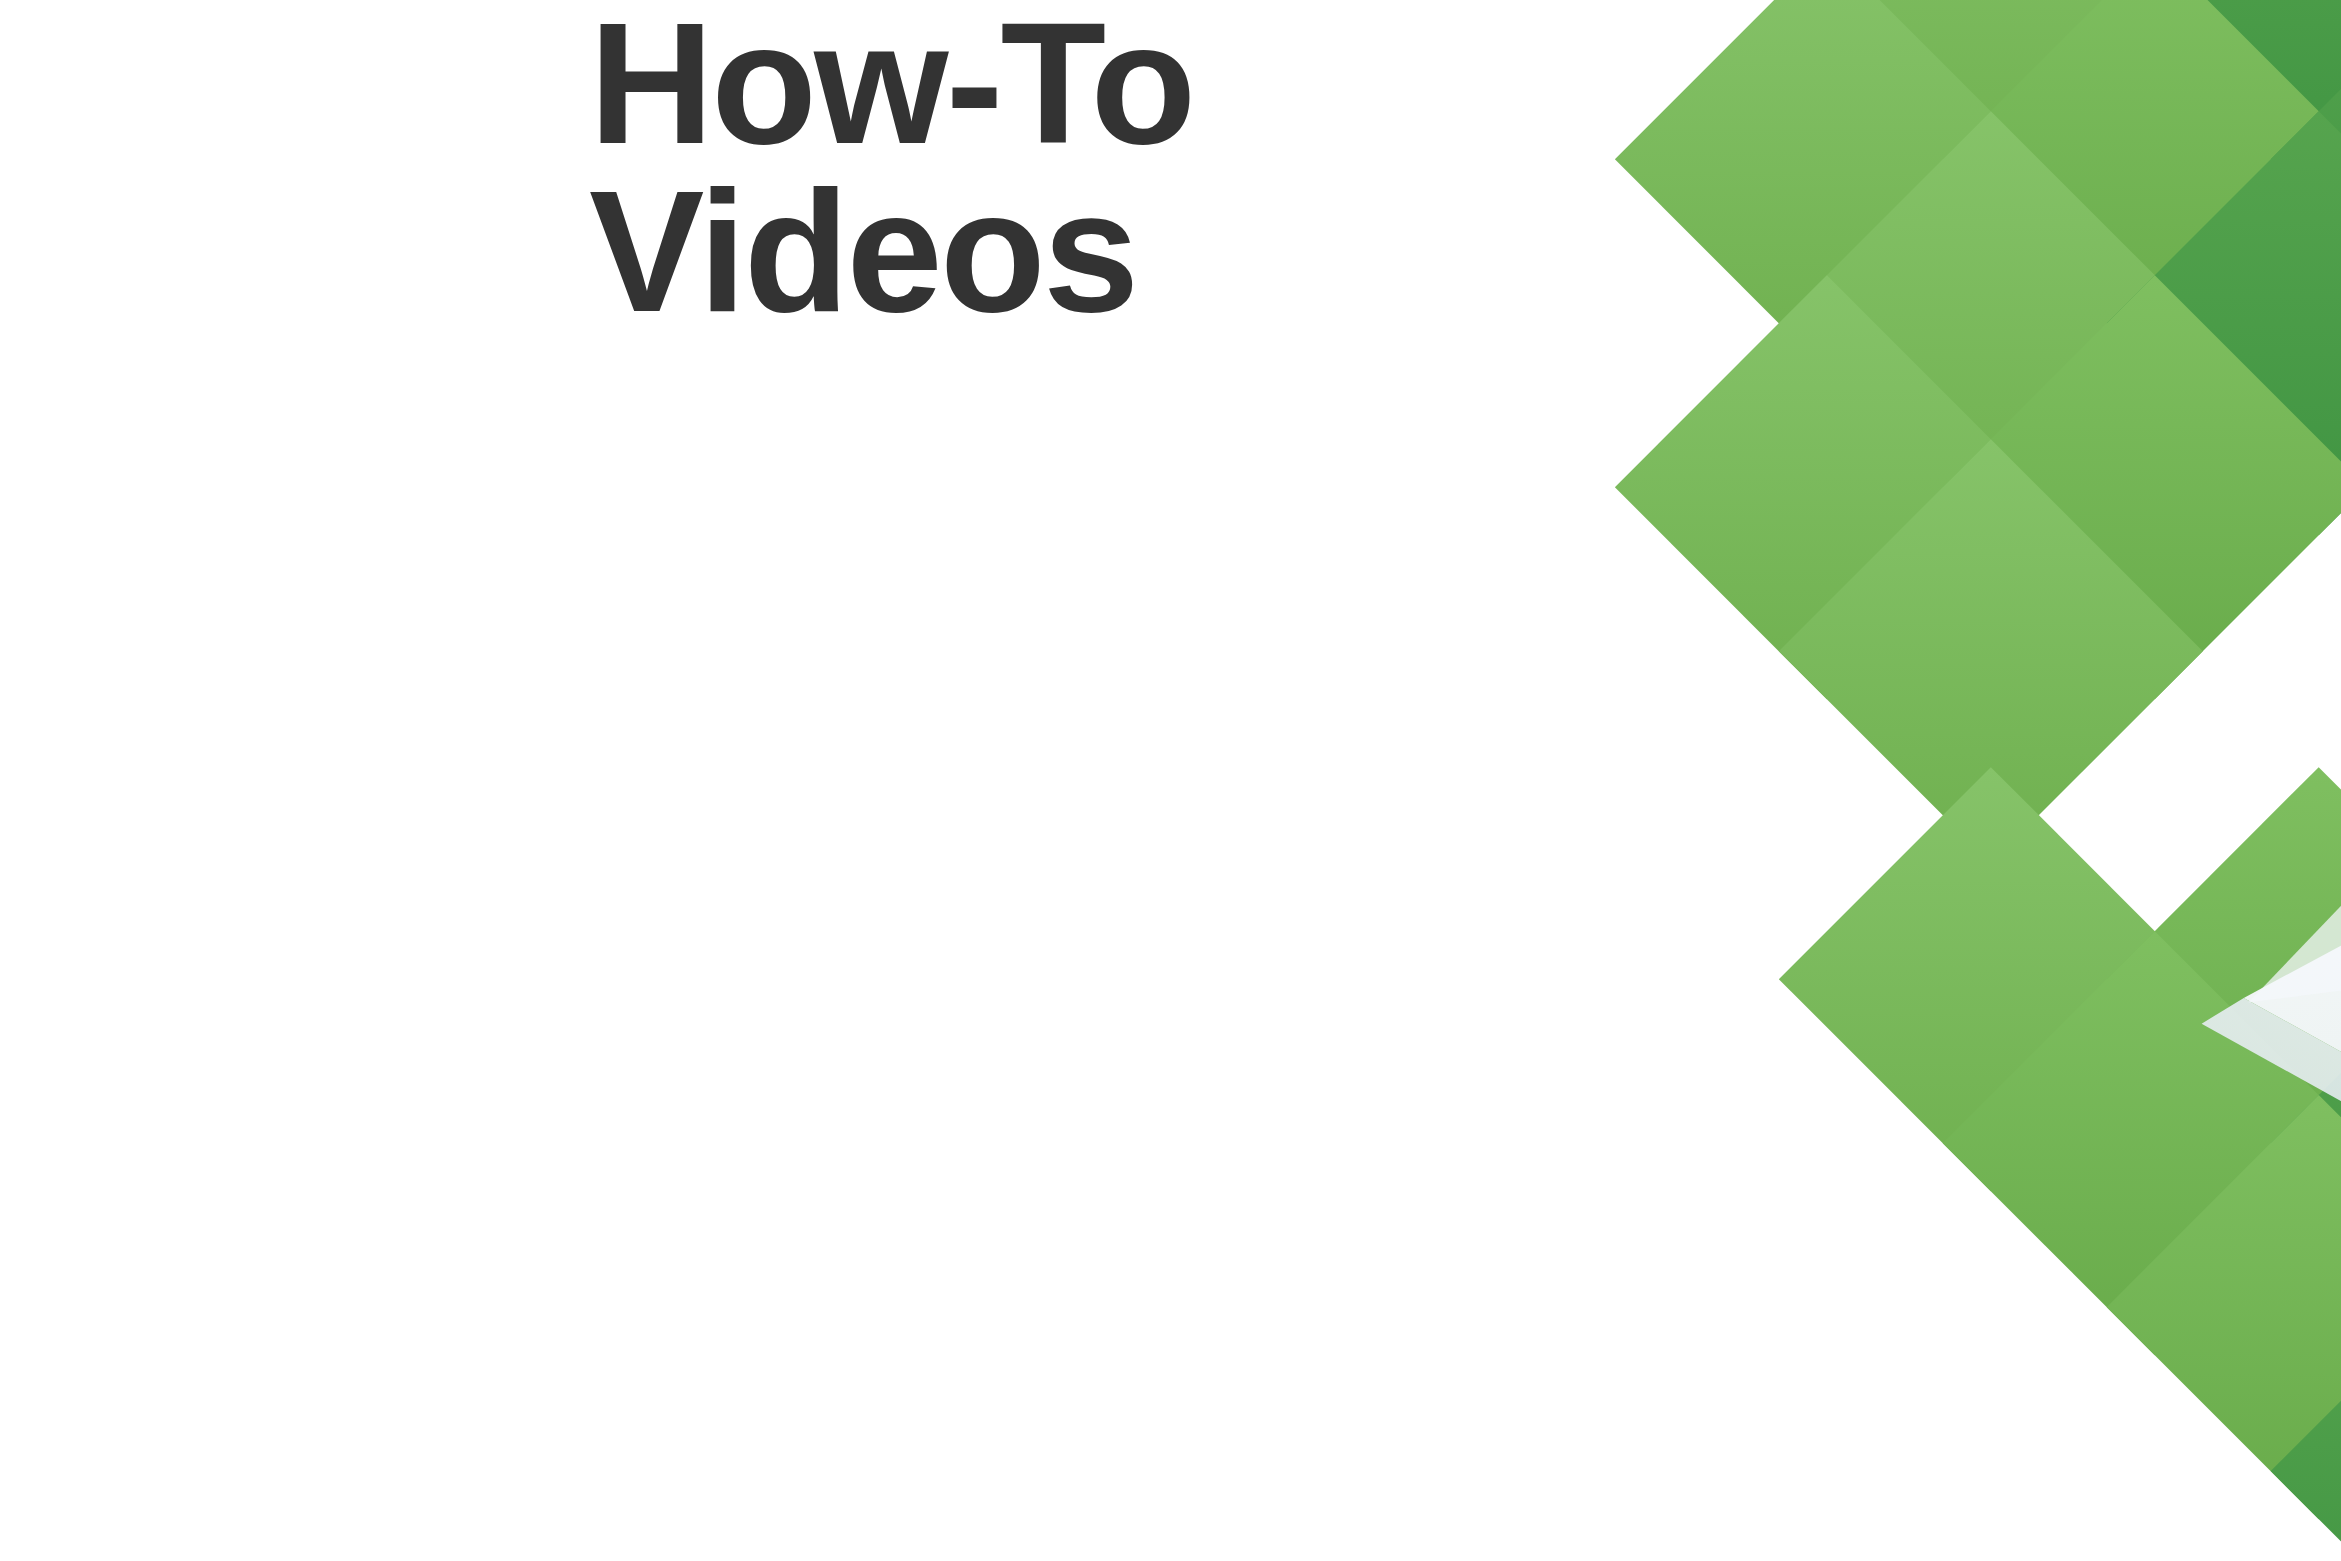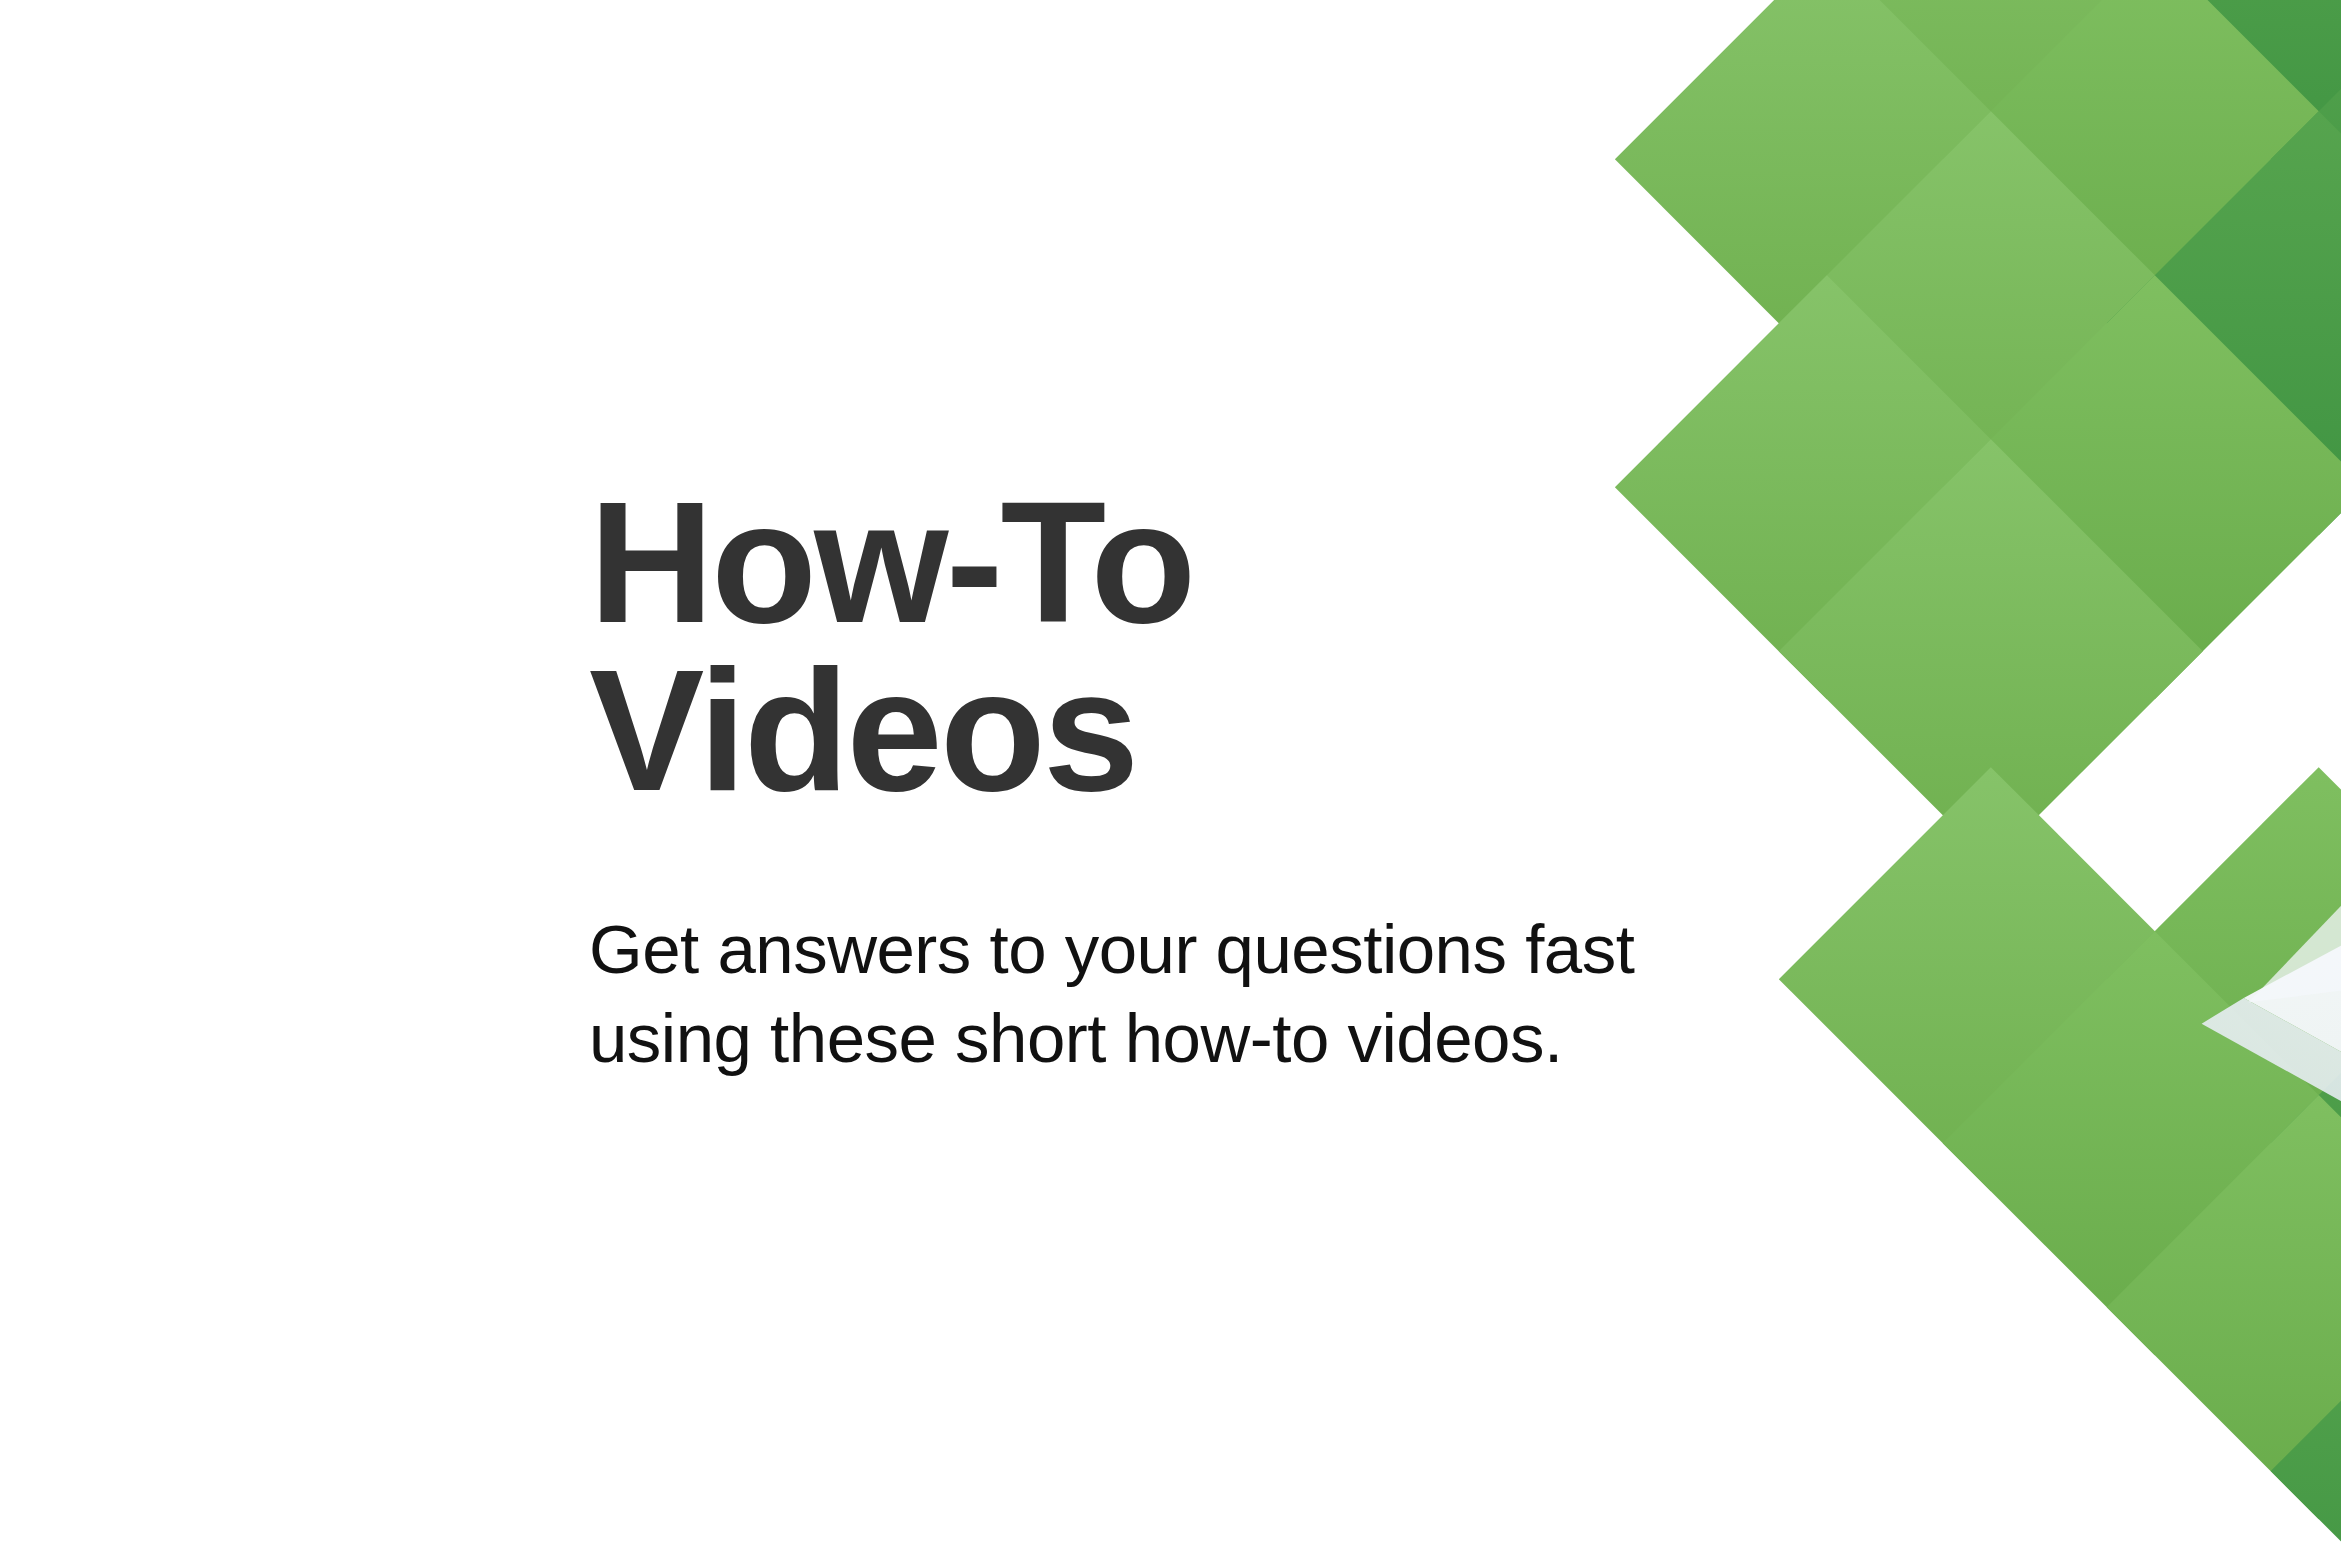--- a/index.html
+++ b/index.html
@@ -10,21 +10,21 @@
     position:relative; overflow:hidden;
   }
 
   
   .banner { position:absolute; inset:0; background:#ffffff; overflow:hidden; }
 
   
   .text-panel {
     position:absolute;
     left:589px; top:0; width:1171px; height:1562px;
-    display:flex; flex-direction:column; justify-content:center;
+    display:flex; flex-direction:column; justify-content:space-between;
     z-index:40;
   }
   .headline {
     font-size:173px;
     font-weight:700;
     line-height:0.97;
     color:#333333;
     letter-spacing:-2.8px;
     white-space:pre-line;
   }
@@ -352,18 +352,16 @@
           </g>
         </g>
       </g>
 
     </svg>
   </div>
 
   <div class="text-panel">
     <h1 class="headline">How-To
 Videos</h1>
-    <p class="subcopy">Get answers to your questions fast
-using these short how-to videos.</p>
   </div>
 
 </div>
 
 
 </body></html>

